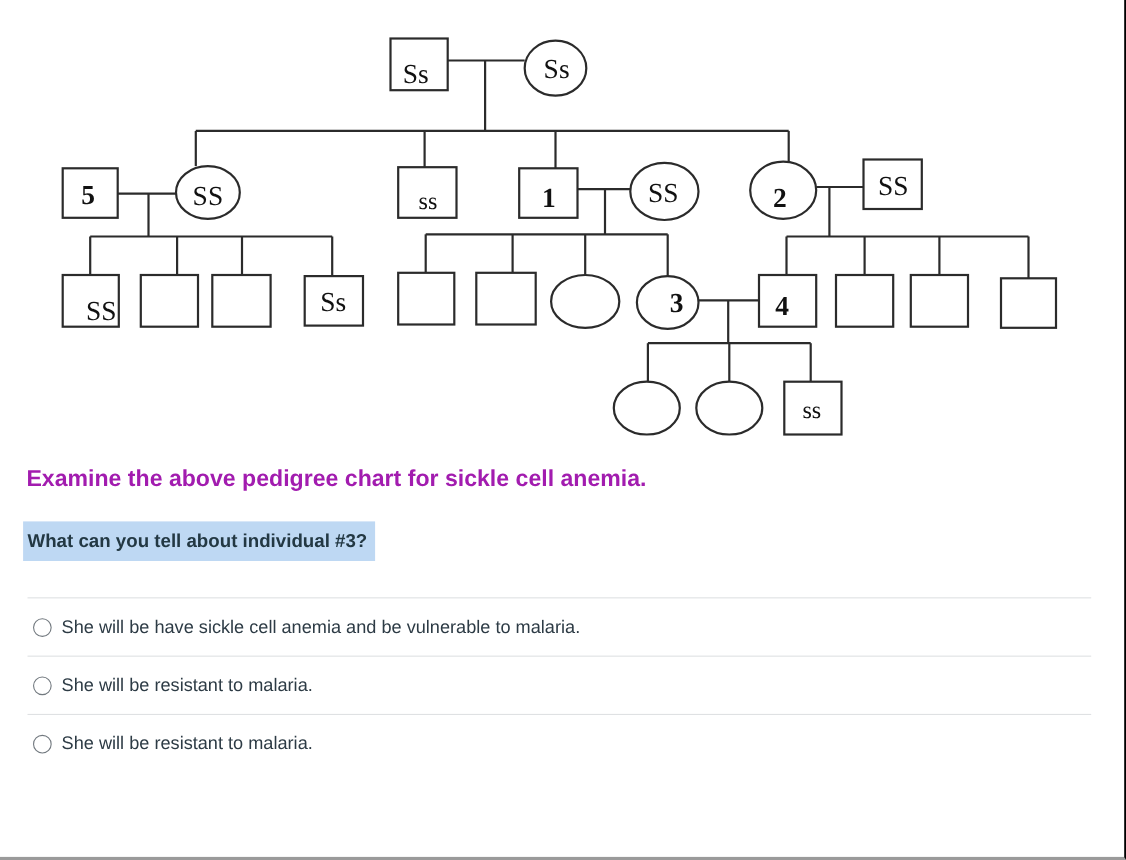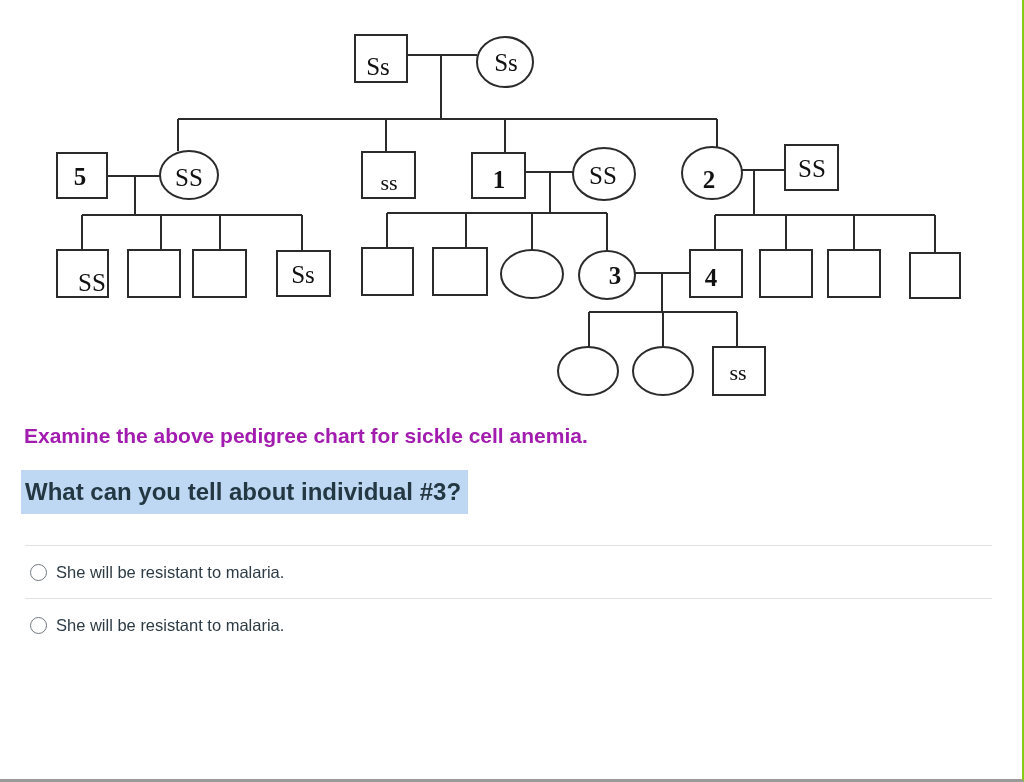--- a/index.html
+++ b/index.html
@@ -1,36 +1,36 @@
 <!DOCTYPE html>
 <html><head>
 <meta charset="utf-8">
 <style>
   html,body { margin:0; padding:0; background:#ffffff; }
   .page {
     width:1024px; height:782px; box-sizing:border-box; position:relative;
     background:#ffffff; overflow:hidden;
-    border-right:2px solid #84cc16; border-bottom:3px solid #9a9a9a;
+    border-right:2px solid #000000; border-bottom:3px solid #9a9a9a;
     font-family:"Liberation Sans", sans-serif;
   }
   svg.pedigree { display:block; }
   svg .nd { fill:#ffffff; stroke:#2b2b2b; stroke-width:2; }
   svg .ln { fill:none; stroke:#2b2b2b; stroke-width:2; }
   svg text { fill:#111111; font-family:"Liberation Serif", serif; text-anchor:middle; }
   svg text.glabel   { font-size:25px; }
   svg text.glabel-sm{ font-size:22px; }
   svg text.nlabel   { font-size:25px; font-weight:bold; }
 
   .question-intro {
     margin:13px 0 0 24px; font-size:21px; font-weight:700; color:#a21caf;
     line-height:26px;
   }
   .question-prompt { margin:23px 0 0 21px; line-height:40px; }
   .question-prompt .hl {
-    background:#bed8f3; color:#233843; font-size:24px; font-weight:700;
+    background:#bed8f3; color:#233843; font-size:17px; font-weight:700;
     padding:8px 7px 9px 4px;
   }
   .options { margin:30px 30px 0 25px; }
   .option {
     display:flex; align-items:center; height:52px;
     border-top:1px solid #dfe1e3; cursor:pointer;
   }
   .radio {
     width:17px; height:17px; border-radius:50%；;
     border-radius:50%; border:1px solid #72797f; background:#ffffff;
@@ -189,20 +189,24 @@
       <rect class="nd" x="713" y="347" width="52" height="48"></rect>
       <text class="glabel-sm" x="738" y="380">ss</text>
     </g>
   </svg>
 
   <p class="question-intro">Examine the above pedigree chart for sickle cell anemia.</p>
 
   <p class="question-prompt"><span class="hl">What can you tell about individual #3?</span></p>
 
   <div class="options">
+    <div class="option">
+      <span class="radio"></span>
+      <span class="option-label">She will be have sickle cell anemia and be vulnerable to malaria.</span>
+    </div>
     <div class="option">
       <span class="radio"></span>
       <span class="option-label">She will be resistant to malaria.</span>
     </div>
     <div class="option">
       <span class="radio"></span>
       <span class="option-label">She will be resistant to malaria.</span>
     </div>
   </div>
 

